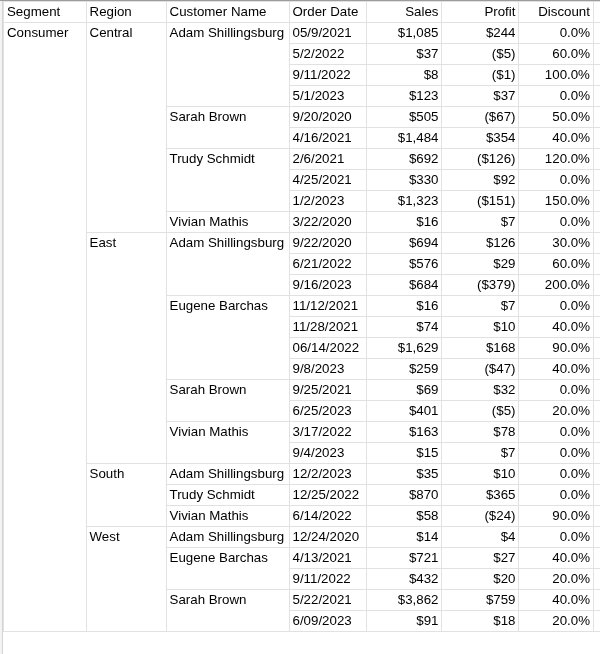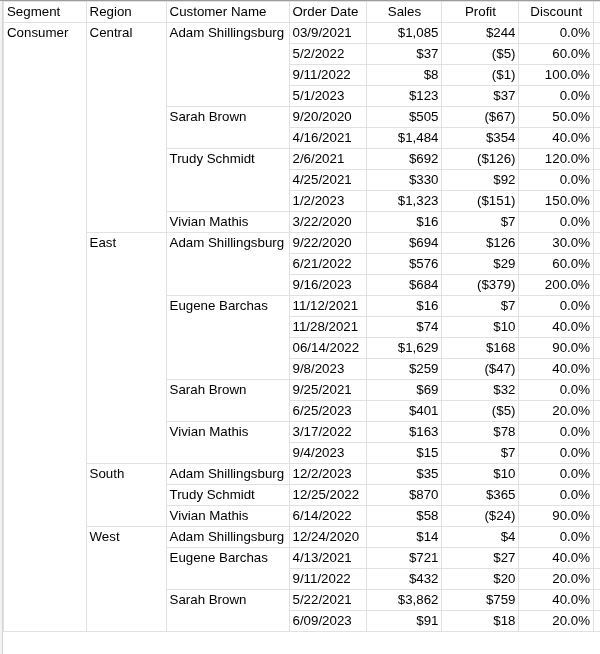--- a/index.html
+++ b/index.html
@@ -6,21 +6,21 @@
   body { width: 600px; height: 654px; overflow: hidden; position: relative;
          font-family: "Liberation Sans", sans-serif; font-size: 13.3px; color: #000; }
   .sheet { position: absolute; left: 0; top: 0; width: 600px; height: 654px; text-decoration: underline; }
   .top-border { position: absolute; left: 0; top: 0; width: 600px; height: 1px; background: #9c9c9c; }
   .rowhdr-strip { position: absolute; left: 0; top: 1px; width: 3px; height: 653px; border-right: 1px solid #d4d4d4; box-sizing: border-box; background: #f3f3f3; }
   table { position: absolute; left: 3px; top: 1px; border-collapse: collapse; table-layout: fixed; }
   td { border: 1px solid #e1e1e1; height: 20.75px; padding: 0 3px; box-sizing: border-box;
        white-space: nowrap; overflow: hidden; vertical-align: top; line-height: 20px; }
   td.num { text-align: right; }
   td.hdr { vertical-align: top; }
-  td.hdr.num { text-align: center; }
+  td.hdr.num { }
   .c-seg { width: 83px; }
   .c-reg { width: 81px; }
   .c-cust { width: 123px; }
   .c-date { width: 78px; }
   .c-sales { width: 76px; }
   .c-profit { width: 78px; }
   .c-disc { width: 75px; }
   .c-rest { width: 3px; border-right: none; }
 </style>
 </head>
@@ -50,21 +50,21 @@
         <td class="hdr num">Profit</td>
         <td class="hdr num">Discount</td>
         <td class="c-rest"></td>
       </tr>
     </thead>
     <tbody id="tbody">
         <tr>
           <td rowspan="29">Consumer</td>
           <td rowspan="10">Central</td>
           <td rowspan="4">Adam Shillingsburg</td>
-          <td>03/9/2021</td>
+          <td>05/9/2021</td>
           <td class="num">$1,085</td>
           <td class="num">$244</td>
           <td class="num">0.0%</td>
           <td class="c-rest"></td>
         </tr>
         <tr>
           <td>5/2/2022</td>
           <td class="num">$37</td>
           <td class="num">($5)</td>
           <td class="num">60.0%</td>

